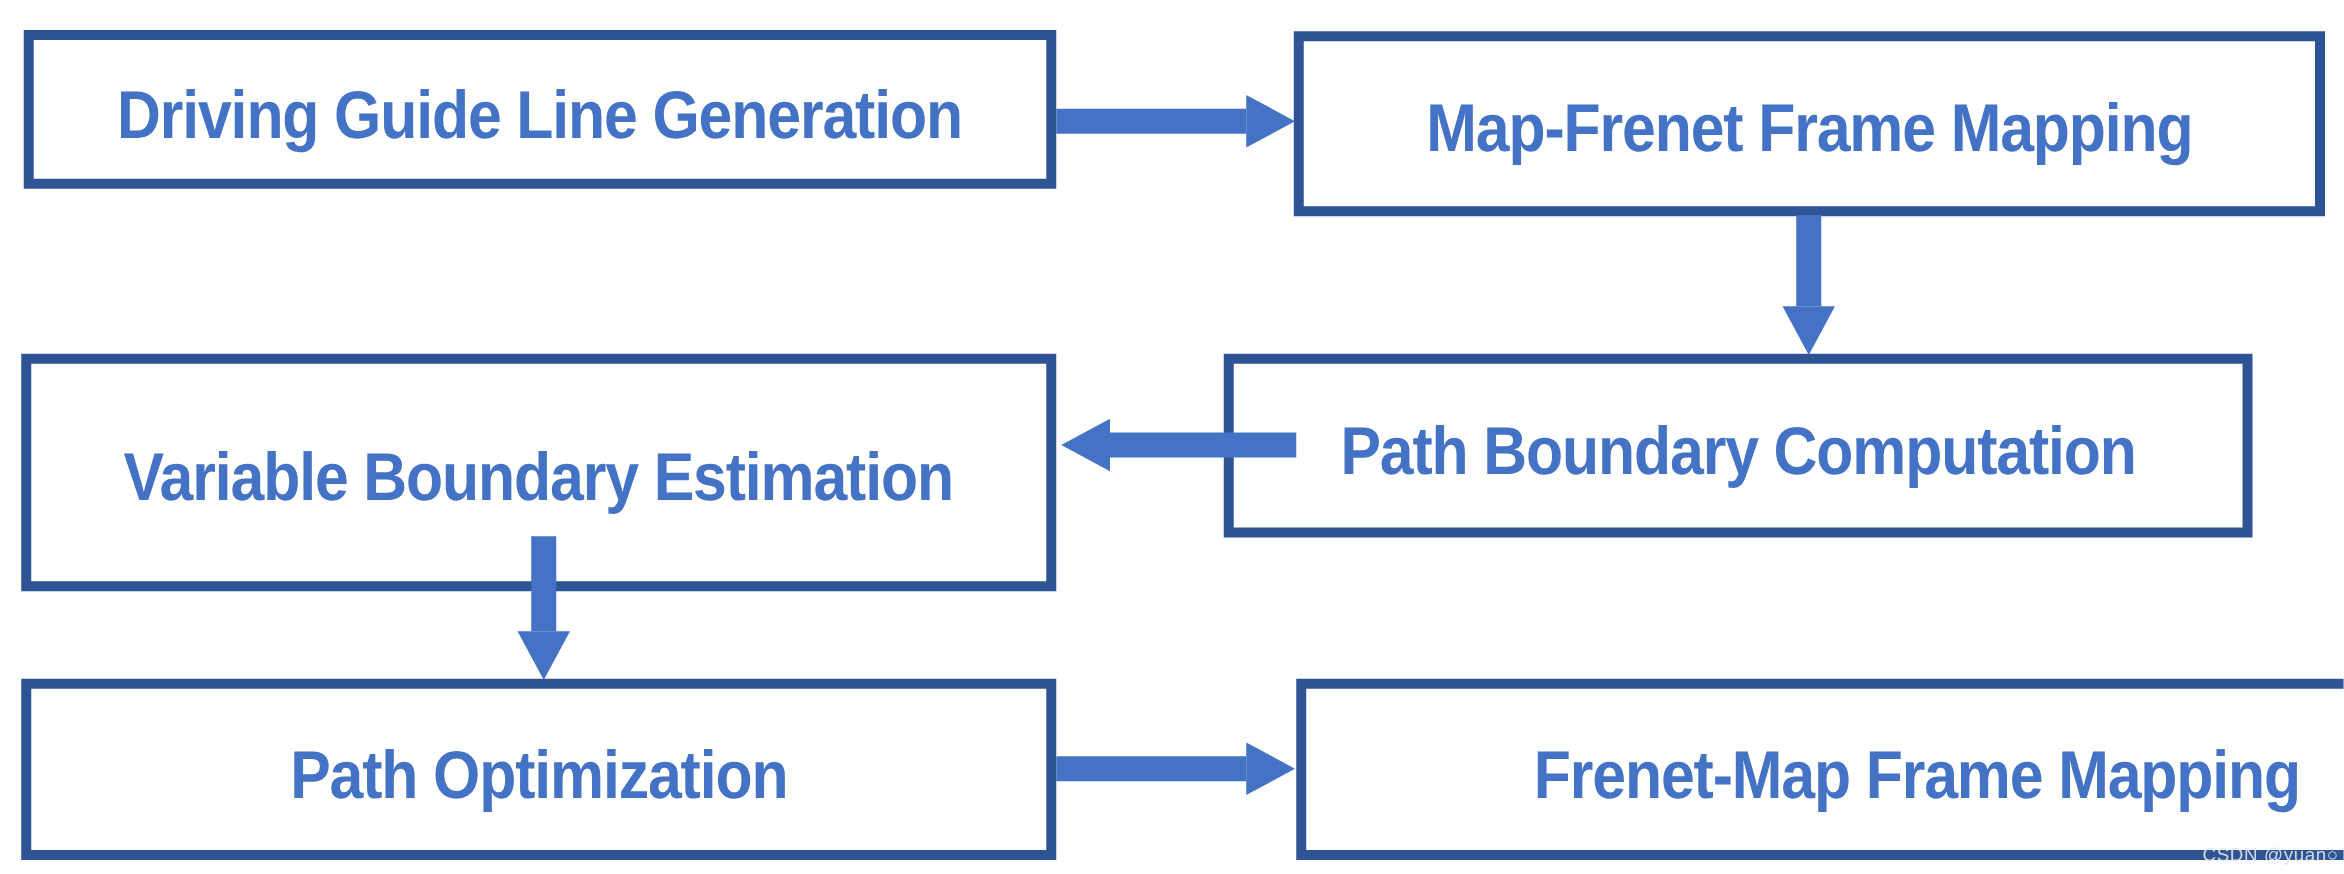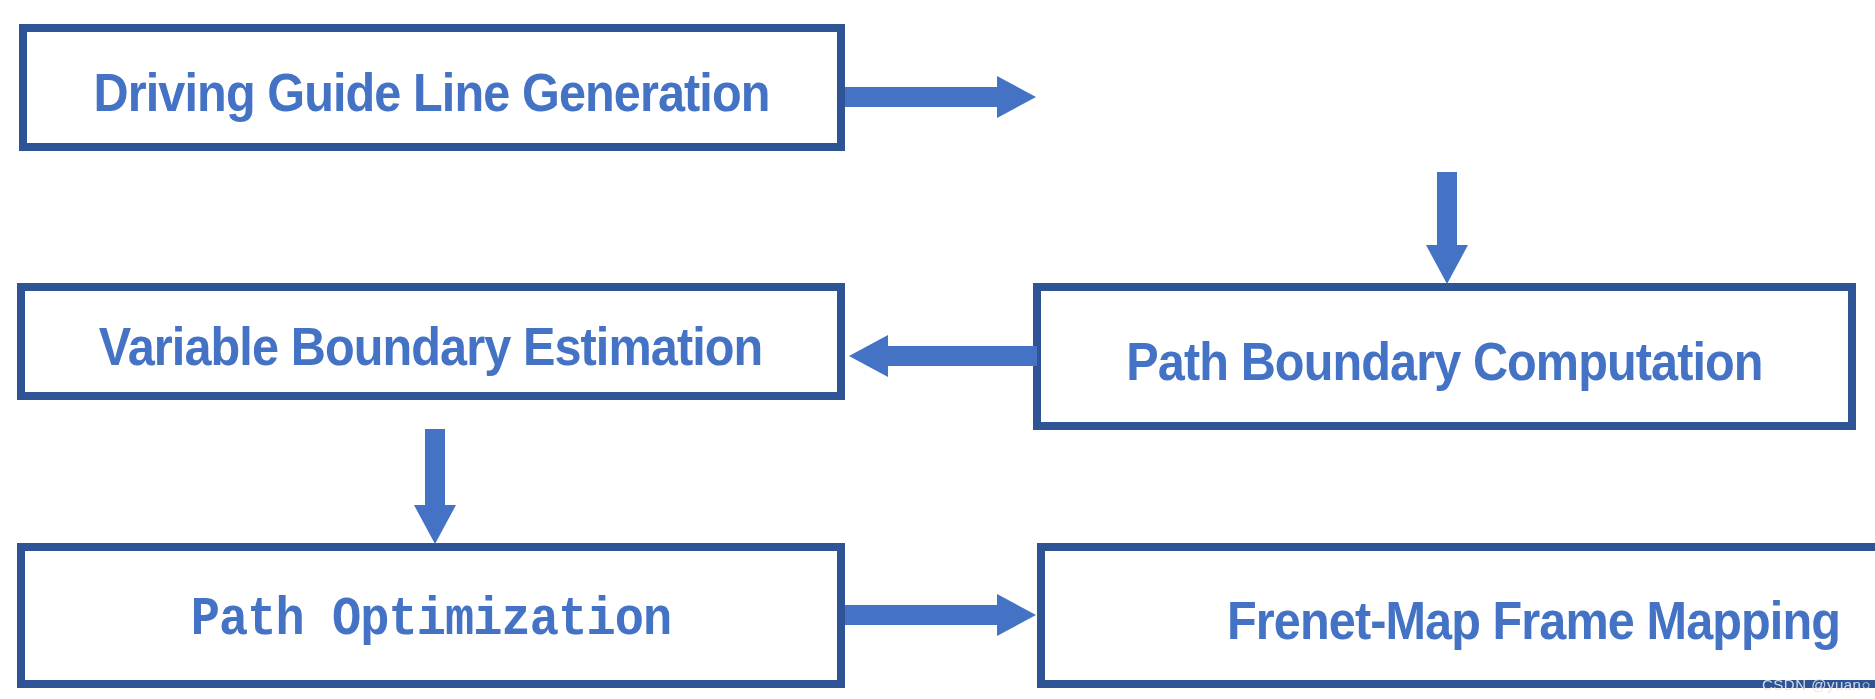--- a/index.html
+++ b/index.html
@@ -37,23 +37,23 @@
     font-size: 54px;
     letter-spacing: -1px;
     white-space: nowrap;
     transform: scaleX(0.9);
     transform-origin: center center;
     padding-top: 8px;
   }
   
   .n0 { left: 19px;   top: 24px;  width: 826px; height: 127px; }
   .n1 { left: 1035px; top: 25px;  width: 825px; height: 148px; }
-  .n2 { left: 17px;   top: 283px; width: 828px; height: 117px; }
-  .n3 { left: 1033px; top: 283px; width: 823px; height: 147px; }
-  .n4 { left: 17px;   top: 543px; width: 828px; height: 145px; font-family: Liberation Mono, monospace; }
+  .n2 { left: 17px;   top: 283px; width: 828px; height: 190px; }
+  .n3 { left: 979px; top: 283px; width: 823px; height: 147px; }
+  .n4 { left: 17px;   top: 543px; width: 828px; height: 145px; }
   .n5 { left: 1037px; top: 543px; width: 994px; height: 145px; }
 
   .arrow-layer {
     position: absolute;
     left: 0; top: 0;
     width: 1875px;
     height: 699px;
     color: var(--c-arrow);
     pointer-events: none;
   }
@@ -69,20 +69,23 @@
     margin-top: 47px;
   }
 </style>
 </head>
 <body>
 
 <div class="canvas">
 
   <div class="node n0">
     <span class="label">Driving Guide Line Generation</span>
+  </div>
+  <div class="node n1">
+    <span class="label">Map-Frenet Frame Mapping</span>
   </div>
   <div class="node n2">
     <span class="label">Variable Boundary Estimation</span>
   </div>
   <div class="node n3">
     <span class="label">Path Boundary Computation</span>
   </div>
   <div class="node n4">
     <span class="label">Path Optimization</span>
   </div>

